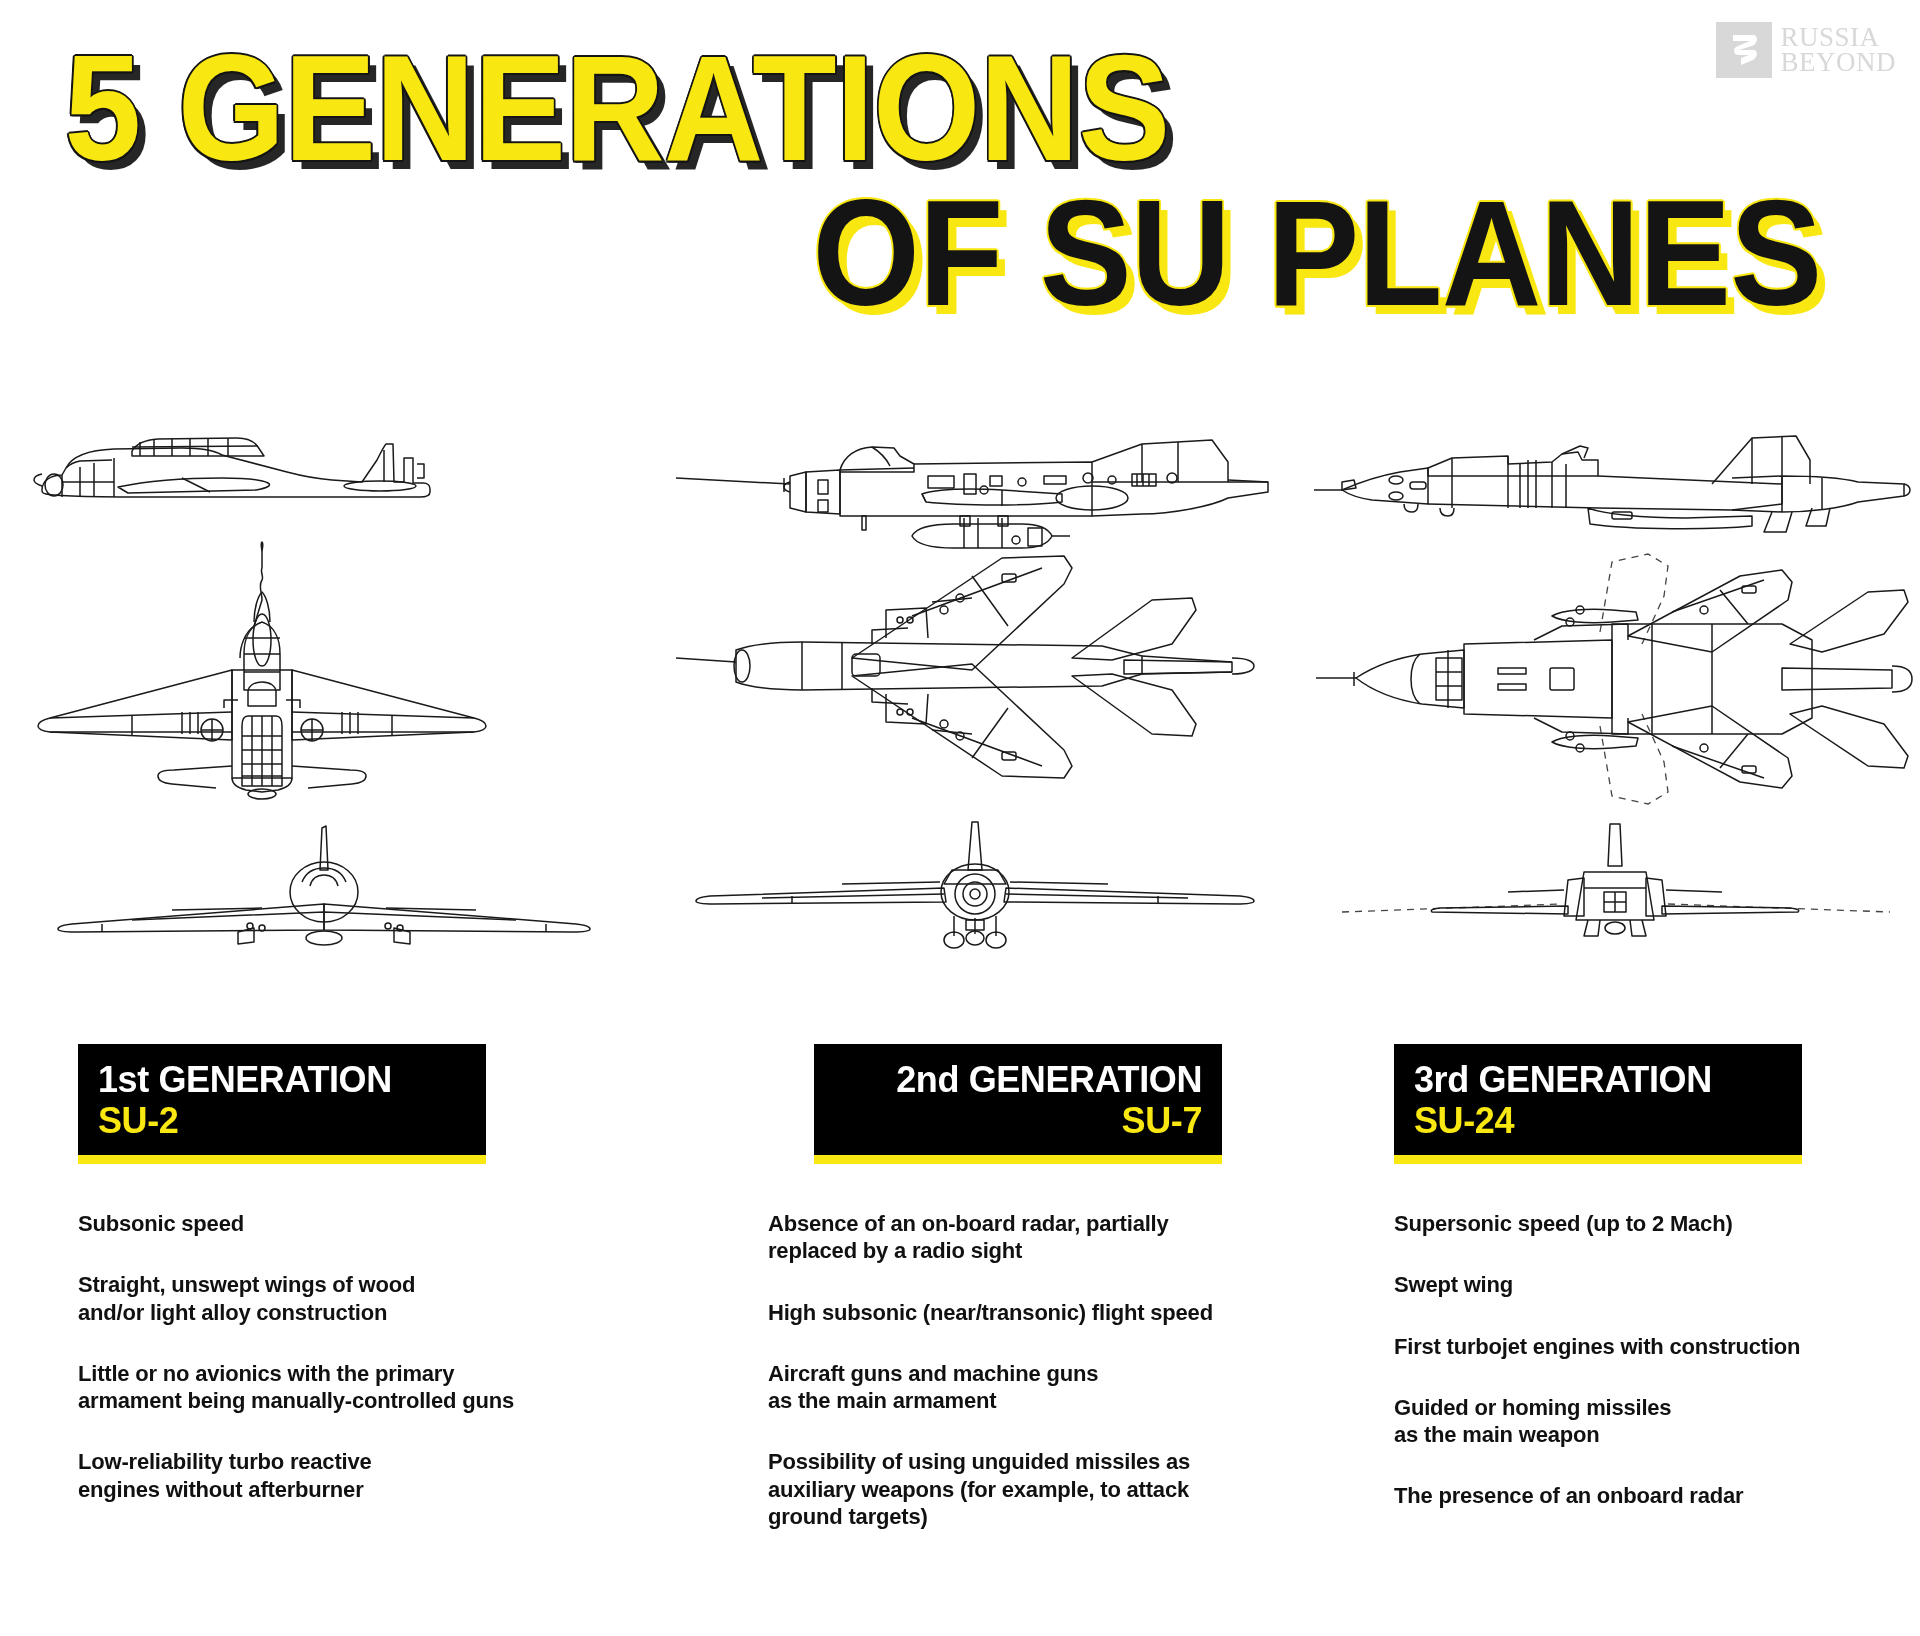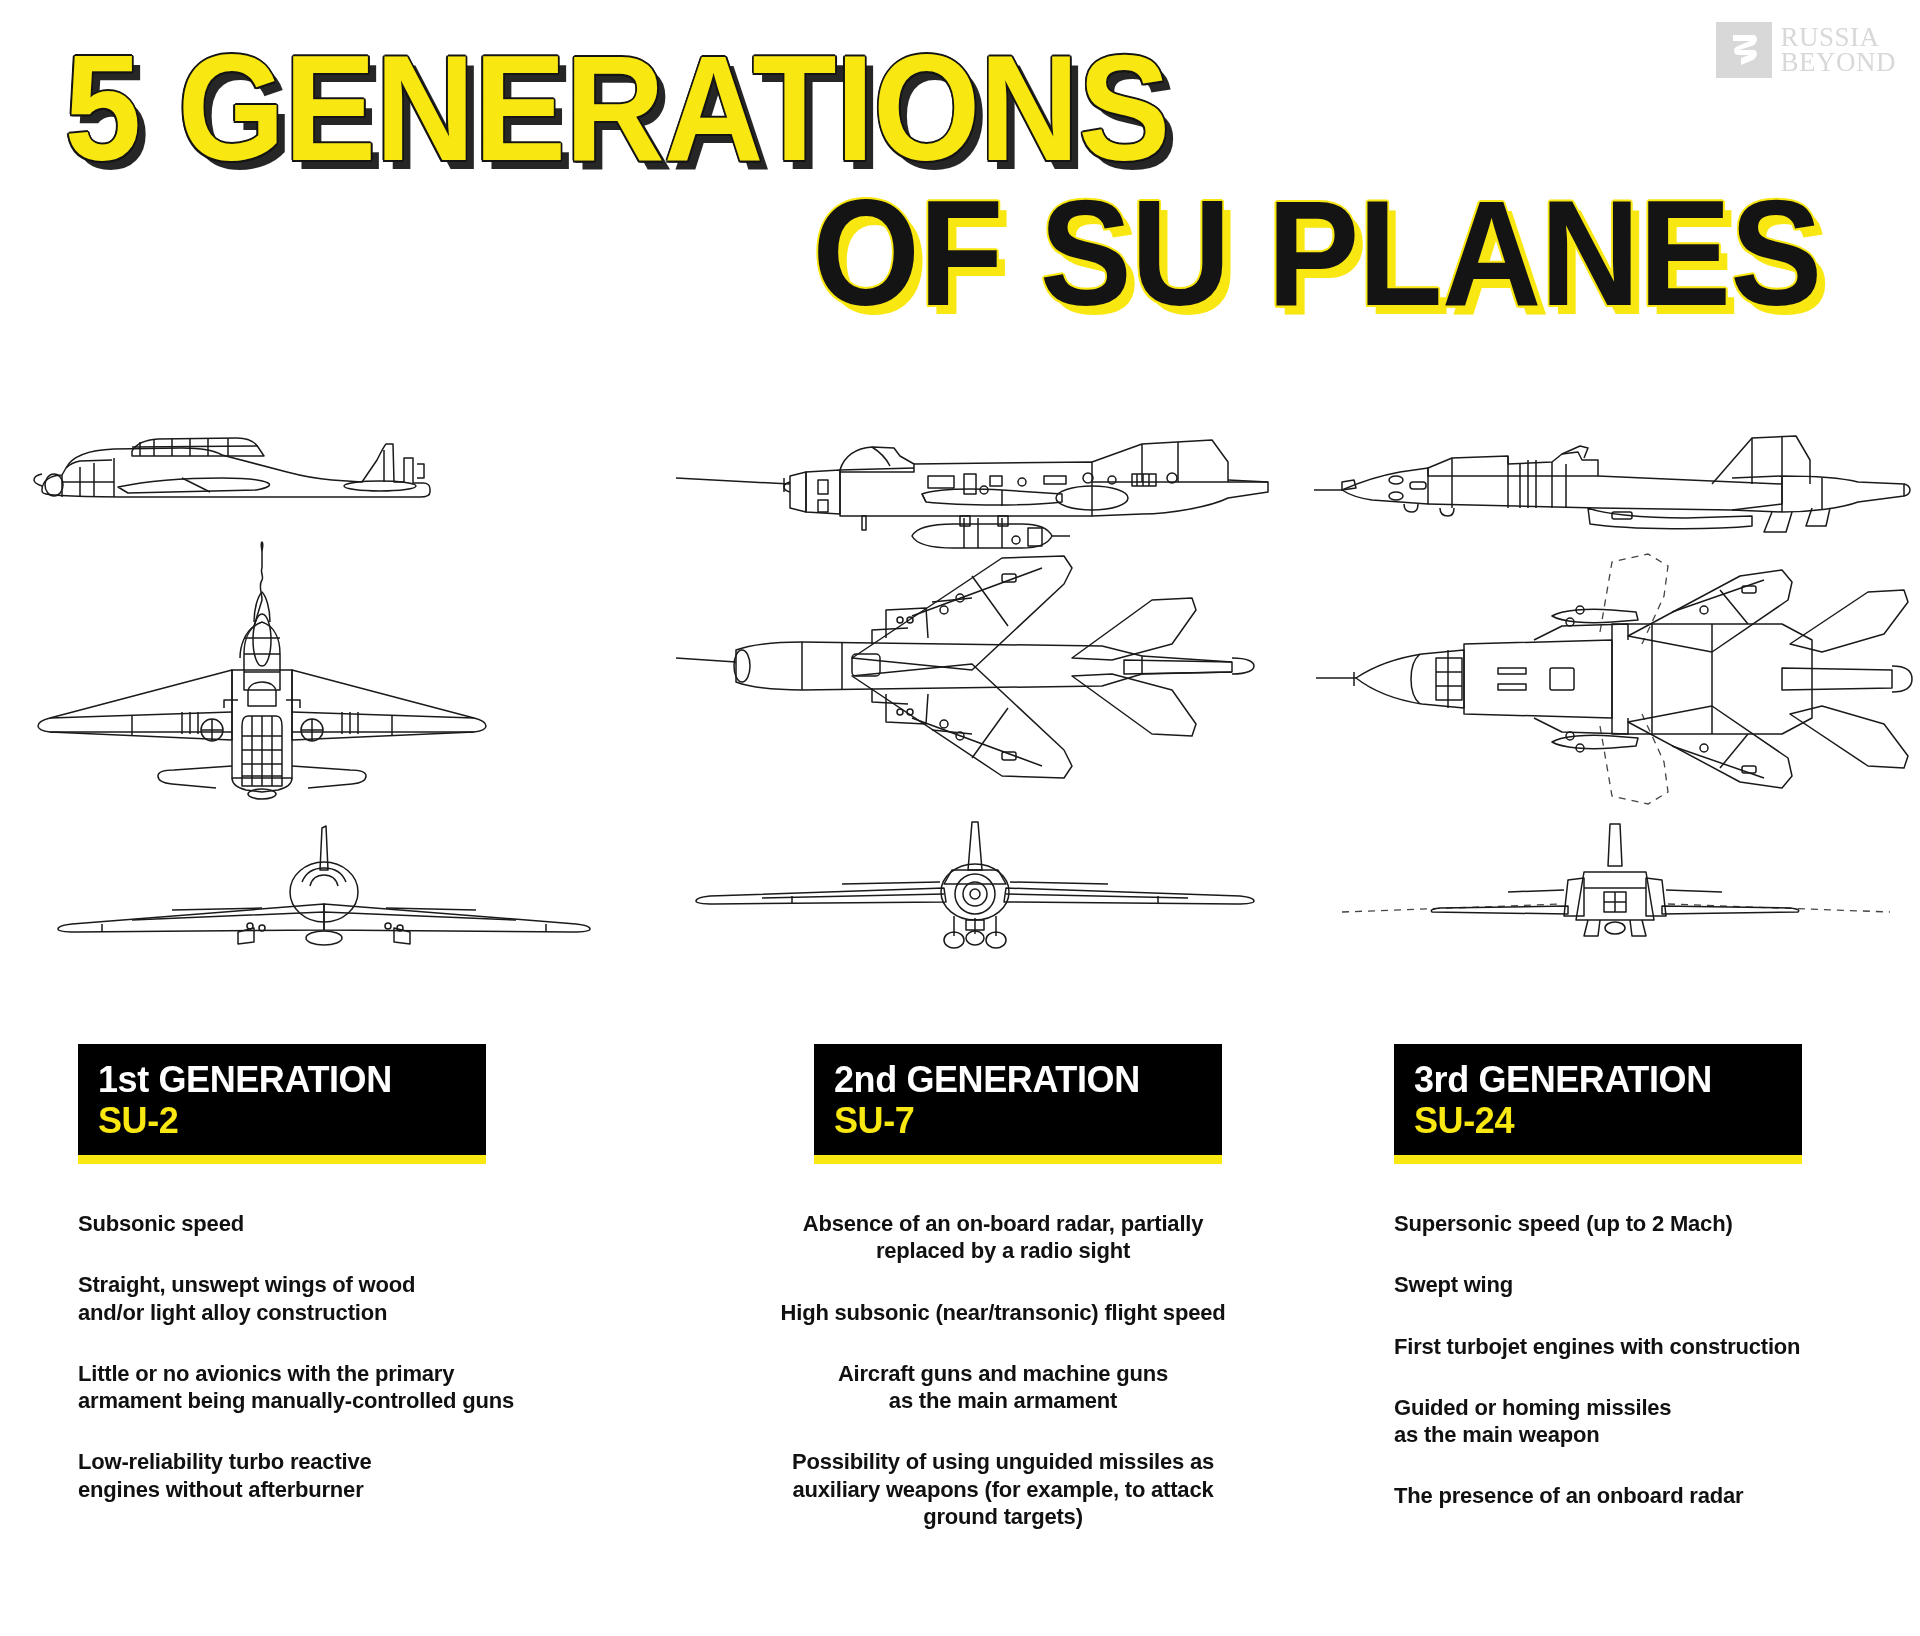--- a/index.html
+++ b/index.html
@@ -147,22 +147,22 @@
     letter-spacing: -0.2px;
     margin-bottom: 34px;
     color: #111111;
     white-space: pre-line;
   }
 
   
   #col-1 .gen-head-wrap { margin-left: 46px; margin-right: 122px; }
   #col-1 .features      { margin-left: 46px; margin-right: 60px; }
 
-  #col-2 .gen-head-wrap { margin-left: 142px; margin-right: 26px; }
-  #col-2 .features      { margin-left: 96px; margin-right: 10px; text-align: center; }
+  #col-2 .gen-head-wrap { margin-left: 142px; margin-right: 26px; text-align: right; }
+  #col-2 .features      { margin-left: 96px; margin-right: 10px; }
 
   #col-3 .gen-head-wrap { margin-left: 82px; margin-right: 86px; }
   #col-3 .features      { margin-left: 82px; margin-right: 10px; }
 
   .ink { fill: none; stroke: #1a1a1a; stroke-width: 1.5; stroke-linejoin: round; }
   .ink-dash { fill: none; stroke: #444; stroke-width: 1.3; stroke-dasharray: 7 6; }
 </style>
 </head>
 <body>
 

